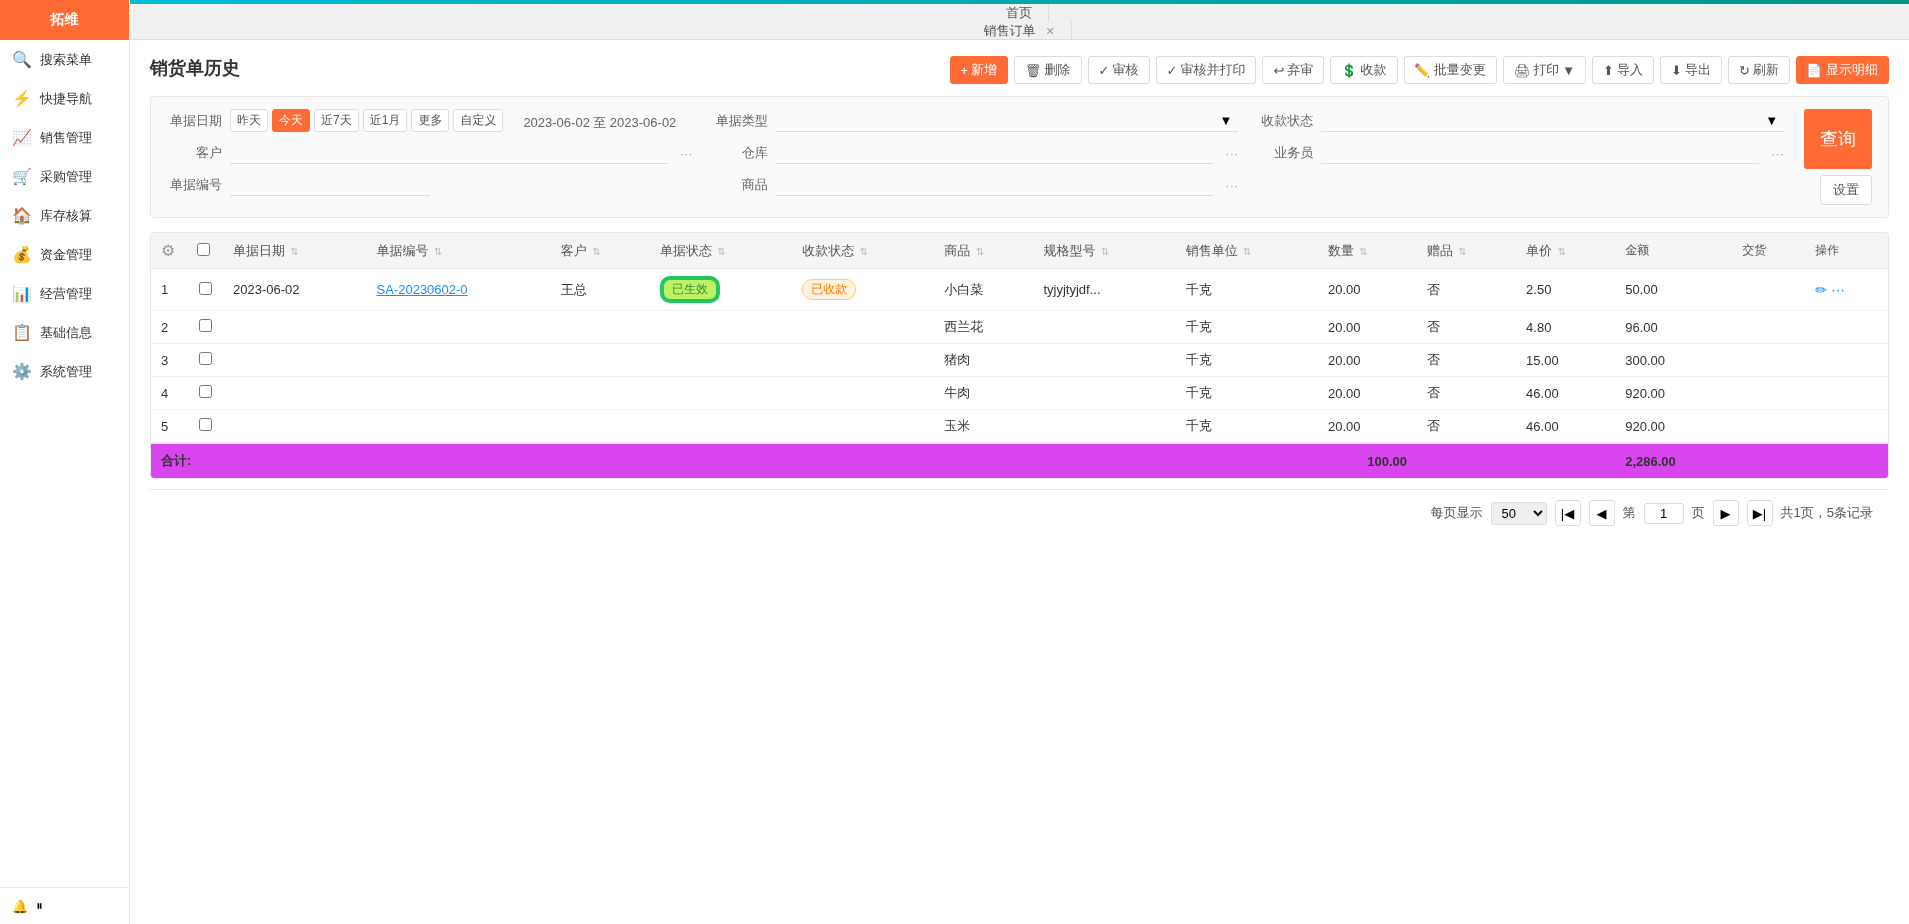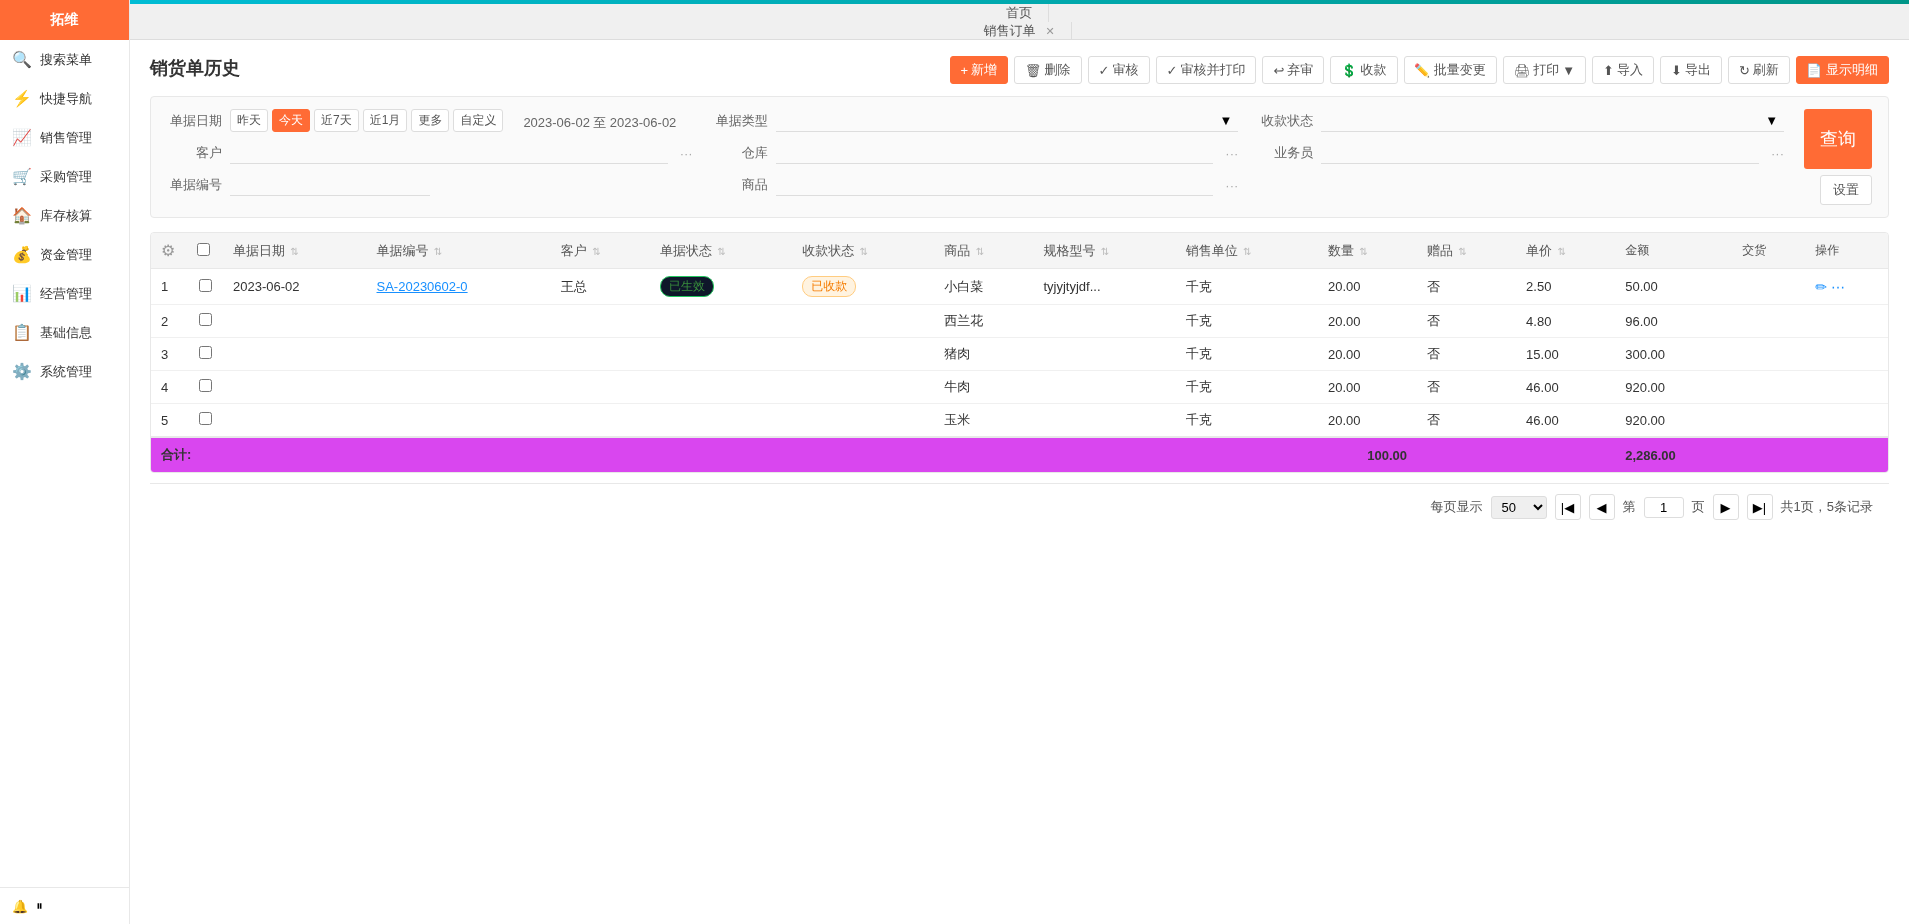--- a/index.html
+++ b/index.html
@@ -210,21 +210,21 @@
       color: #333;
       font-size: 13px;
       white-space: nowrap;
     }
     .status-badge {
       display: inline-block;
       padding: 1px 8px;
       border-radius: 10px;
       font-size: 12px;
     }
-    .status-valid { background: #0f172a; color: #388e3c; border: 1px solid #22c55e; }
+    .status-valid { background: #bef264; color: #388e3c; border: 4px solid #22c55e; }
     .status-collected { background: #fff3e0; color: #f57c00; border: 1px solid #ffcc80; }
     .link-text { color: #1890ff; cursor: pointer; text-decoration: underline; }
 
     
     .summary-row {
       background: #d946ef;
       border-top: 2px solid #e8e8e8;
     }
     .summary-row td {
       font-weight: bold;

